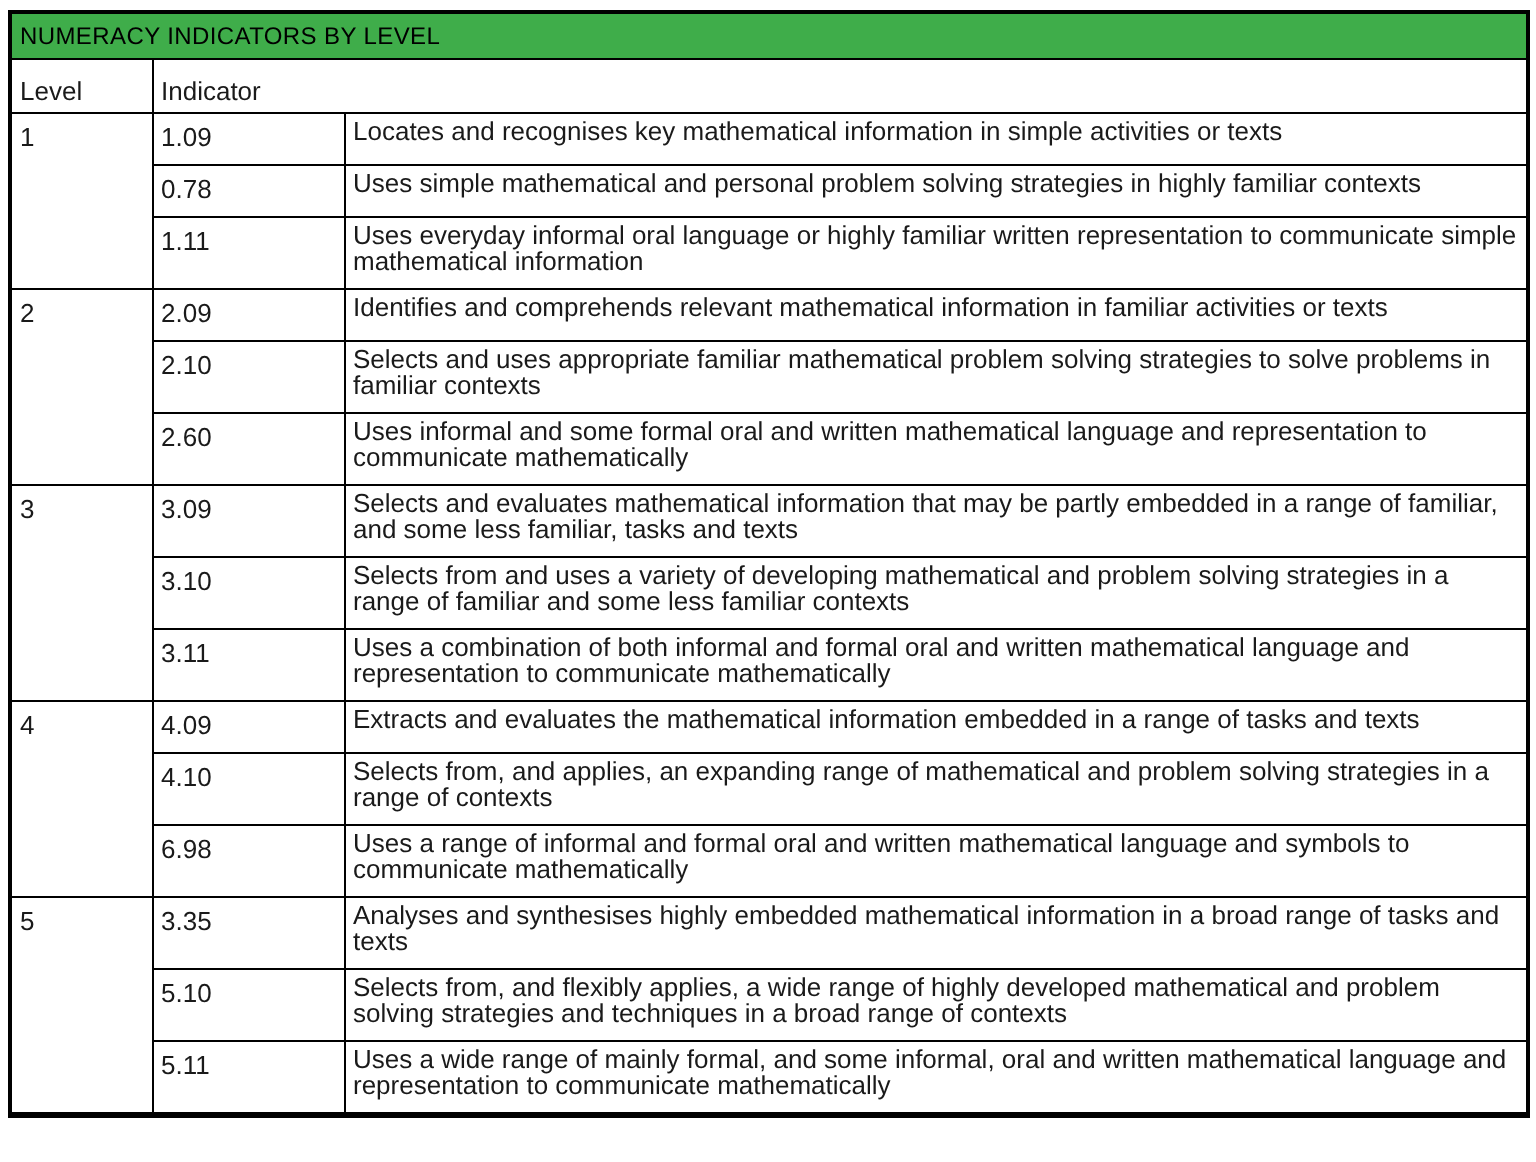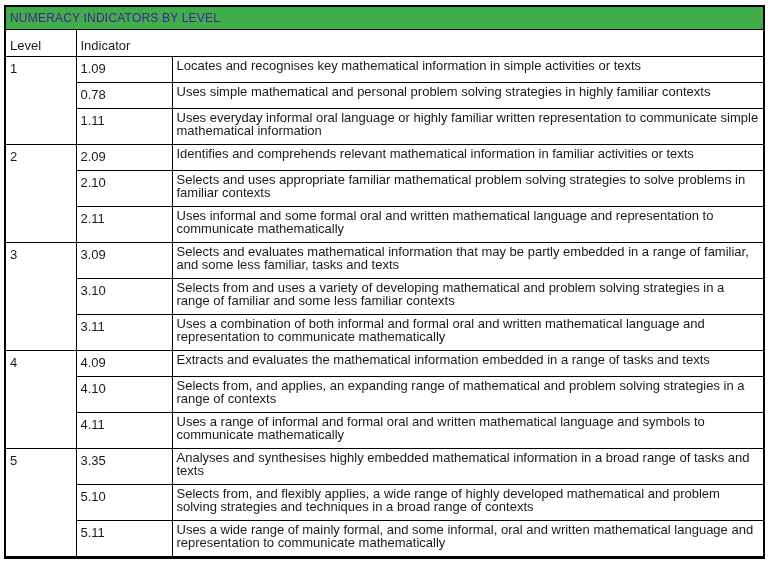--- a/index.html
+++ b/index.html
@@ -64,21 +64,21 @@
 
 <div class="page">
   <table class="indicators">
     <colgroup>
       <col class="c-level">
       <col class="c-code">
       <col class="c-desc">
     </colgroup>
     <thead>
       <tr>
-        <td class="title-cell" colspan="3" style="background: rgb(63, 173, 74); color: #4c1d95;">NUMERACY INDICATORS BY LEVEL</td>
+        <td class="title-cell" colspan="3" style="background: rgb(63, 173, 74); color: #000000;">NUMERACY INDICATORS BY LEVEL</td>
       </tr>
       <tr>
         <th class="col-h">Level</th>
         <th class="col-h" colspan="2">Indicator</th>
       </tr>
     </thead>
     <tbody>
 
       <tr>
         <td class="lvl" rowspan="3">1</td>
@@ -97,21 +97,21 @@
       <tr>
         <td class="lvl" rowspan="3">2</td>
         <td class="code">2.09</td>
         <td class="desc">Identifies and comprehends relevant mathematical information in familiar activities or texts</td>
       </tr>
       <tr>
         <td class="code">2.10</td>
         <td class="desc">Selects and uses appropriate familiar mathematical problem solving strategies to solve problems in familiar contexts</td>
       </tr>
       <tr>
-        <td class="code">2.11</td>
+        <td class="code">2.60</td>
         <td class="desc">Uses informal and some formal oral and written mathematical language and representation to communicate mathematically</td>
       </tr>
 
       <tr>
         <td class="lvl" rowspan="3">3</td>
         <td class="code">3.09</td>
         <td class="desc">Selects and evaluates mathematical information that may be partly embedded in a range of familiar, and some less familiar, tasks and texts</td>
       </tr>
       <tr>
         <td class="code">3.10</td>
@@ -125,21 +125,21 @@
       <tr>
         <td class="lvl" rowspan="3">4</td>
         <td class="code">4.09</td>
         <td class="desc">Extracts and evaluates the mathematical information embedded in a range of tasks and texts</td>
       </tr>
       <tr>
         <td class="code">4.10</td>
         <td class="desc">Selects from, and applies, an expanding range of mathematical and problem solving strategies in a range of contexts</td>
       </tr>
       <tr>
-        <td class="code">4.11</td>
+        <td class="code">6.98</td>
         <td class="desc">Uses a range of informal and formal oral and written mathematical language and symbols to communicate mathematically</td>
       </tr>
 
       <tr>
         <td class="lvl" rowspan="3">5</td>
         <td class="code">3.35</td>
         <td class="desc">Analyses and synthesises highly embedded mathematical information in a broad range of tasks and texts</td>
       </tr>
       <tr>
         <td class="code">5.10</td>

